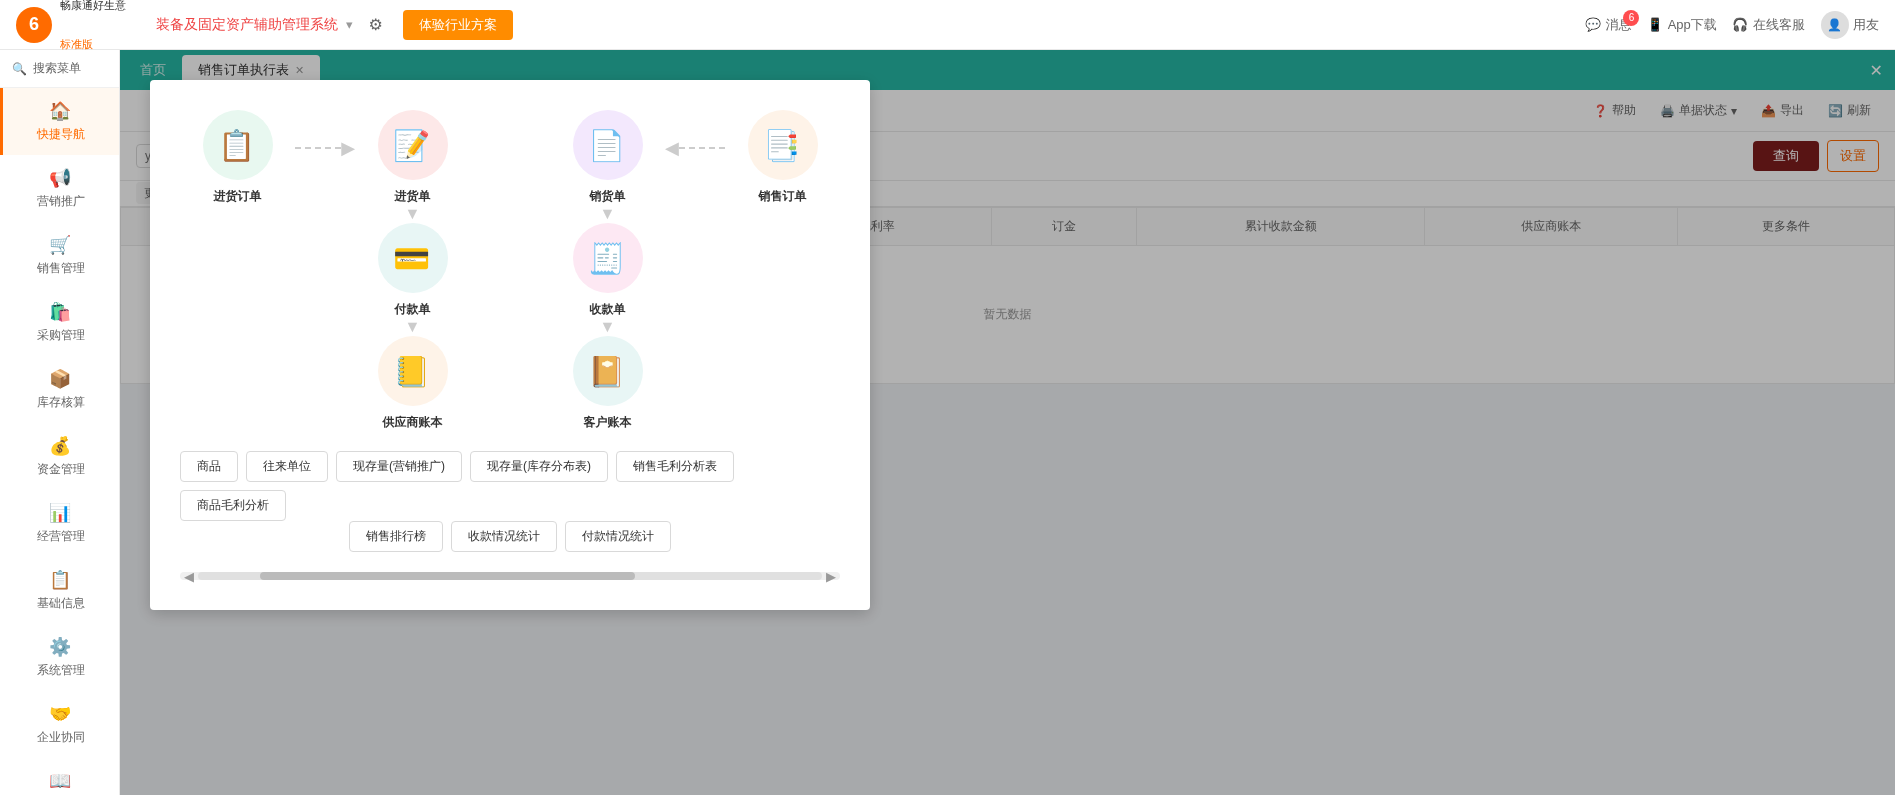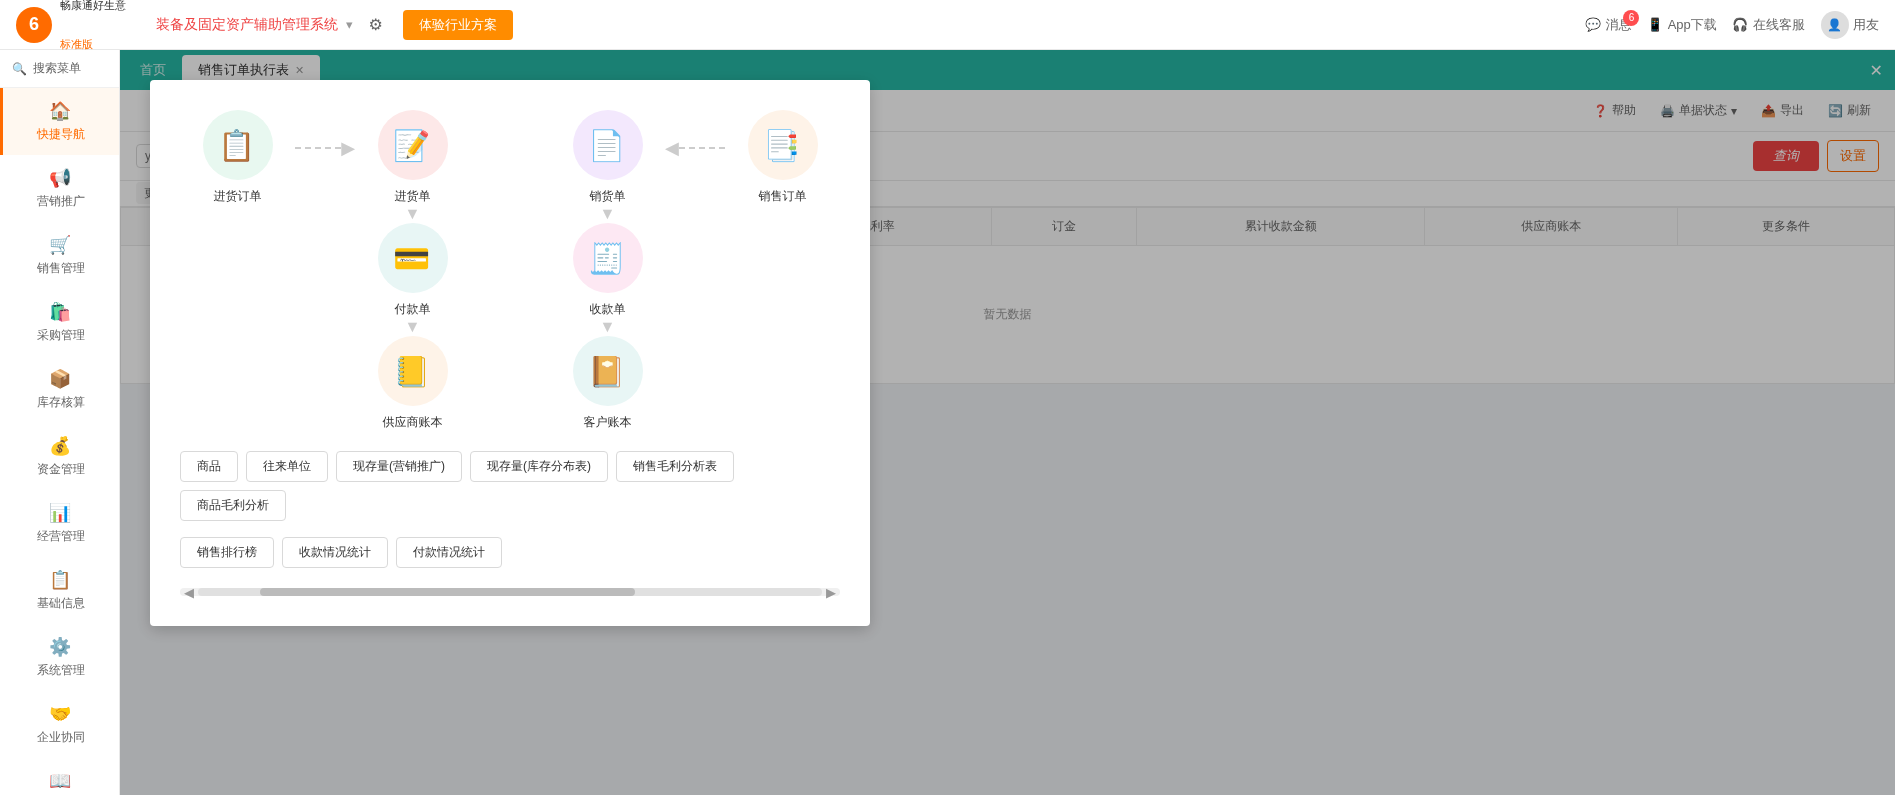--- a/index.html
+++ b/index.html
@@ -196,28 +196,27 @@
     .toolbar-btn {
       display: flex;
       align-items: center;
       gap: 4px;
       color: #666;
       cursor: pointer;
       font-size: 12px;
       padding: 4px 8px;
     }
     .query-btn {
-      background: #ef4444;
+      background: #7f1d1d;
       color: white;
       border: none;
       padding: 6px 20px;
       border-radius: 4px;
       cursor: pointer;
       font-size: 13px;
-      font-style: italic;
     }
     .settings-btn {
       background: #fff;
       color: #ff6b00;
       border: 1px solid #ff6b00;
       padding: 6px 12px;
       border-radius: 4px;
       cursor: pointer;
       font-size: 13px;
     }
@@ -337,20 +336,21 @@
     .flow-circle.green { background: #e8f8f0; color: #4caf50; }
     .flow-circle.red { background: #fde8e8; color: #f44336; }
     .flow-circle.purple { background: #f3e8fd; color: #9c27b0; }
     .flow-circle.orange { background: #fef3e8; color: #ff9800; }
     .flow-circle.teal { background: #e8f6f5; color: #26a69a; }
     .flow-circle.pink { background: #fde8f3; color: #e91e63; }
     .flow-label {
       font-size: 12px;
       color: #333;
       text-align: left;
+      font-weight: bold;
     }
 
     
     .common-functions {
       margin-top: 20px;
     }
     .common-functions-title {
       font-size: 13px;
       color: #333;
       margin-bottom: 10px;
@@ -692,21 +692,21 @@
 
     <div class="common-functions">
       <div class="func-btns">
         <button class="func-btn">商品</button>
         <button class="func-btn">往来单位</button>
         <button class="func-btn">现存量(营销推广)</button>
         <button class="func-btn">现存量(库存分布表)</button>
         <button class="func-btn">销售毛利分析表</button>
         <button class="func-btn">商品毛利分析</button>
       </div>
-      <div class="func-btns" style="margin-top:16px;">
+      <div class="func-btns" style="margin-top:0;justify-content:center;">
         <button class="func-btn">销售排行榜</button>
         <button class="func-btn">收款情况统计</button>
         <button class="func-btn">付款情况统计</button>
       </div>
     </div>
 
     <div class="popup-scrollbar" style="margin-top:20px;">
       <span class="scroll-arrow">◀</span>
       <div class="popup-scrollbar-track">
         <div class="popup-scrollbar-thumb"></div>

